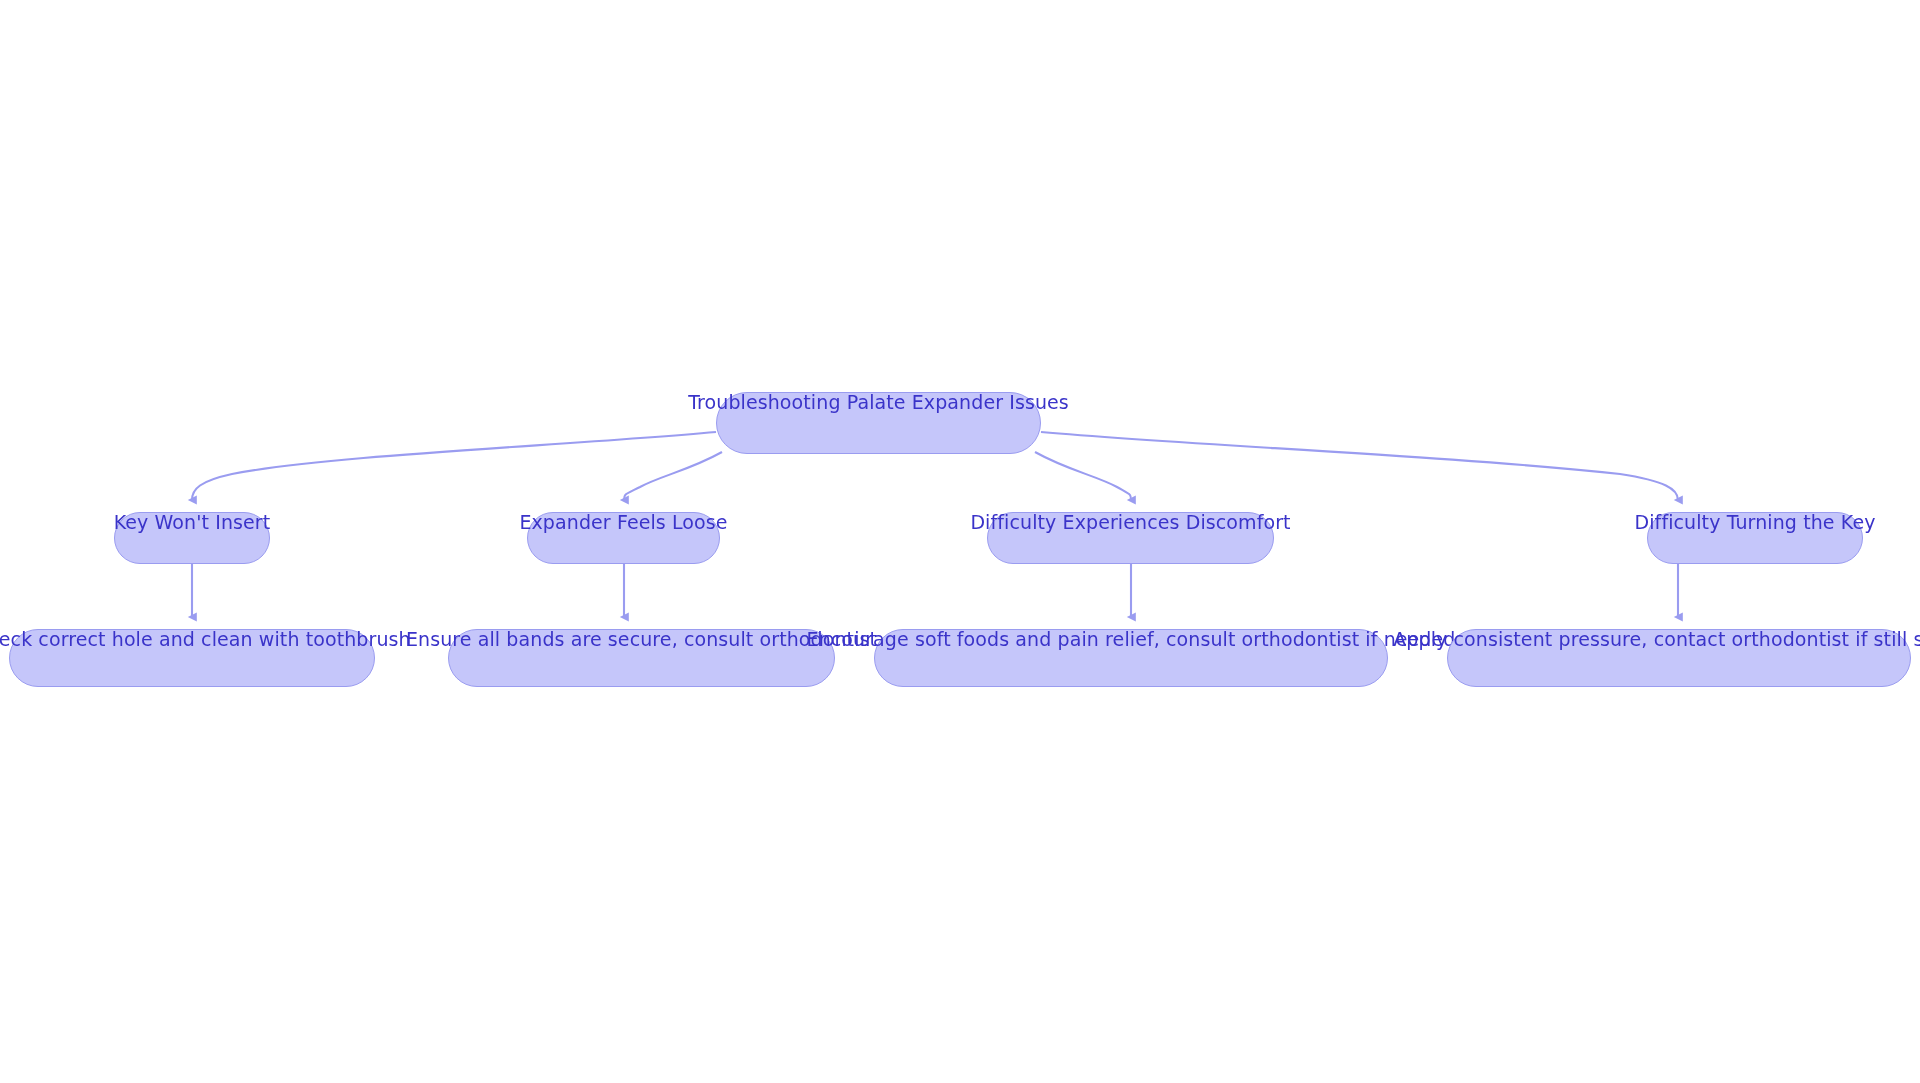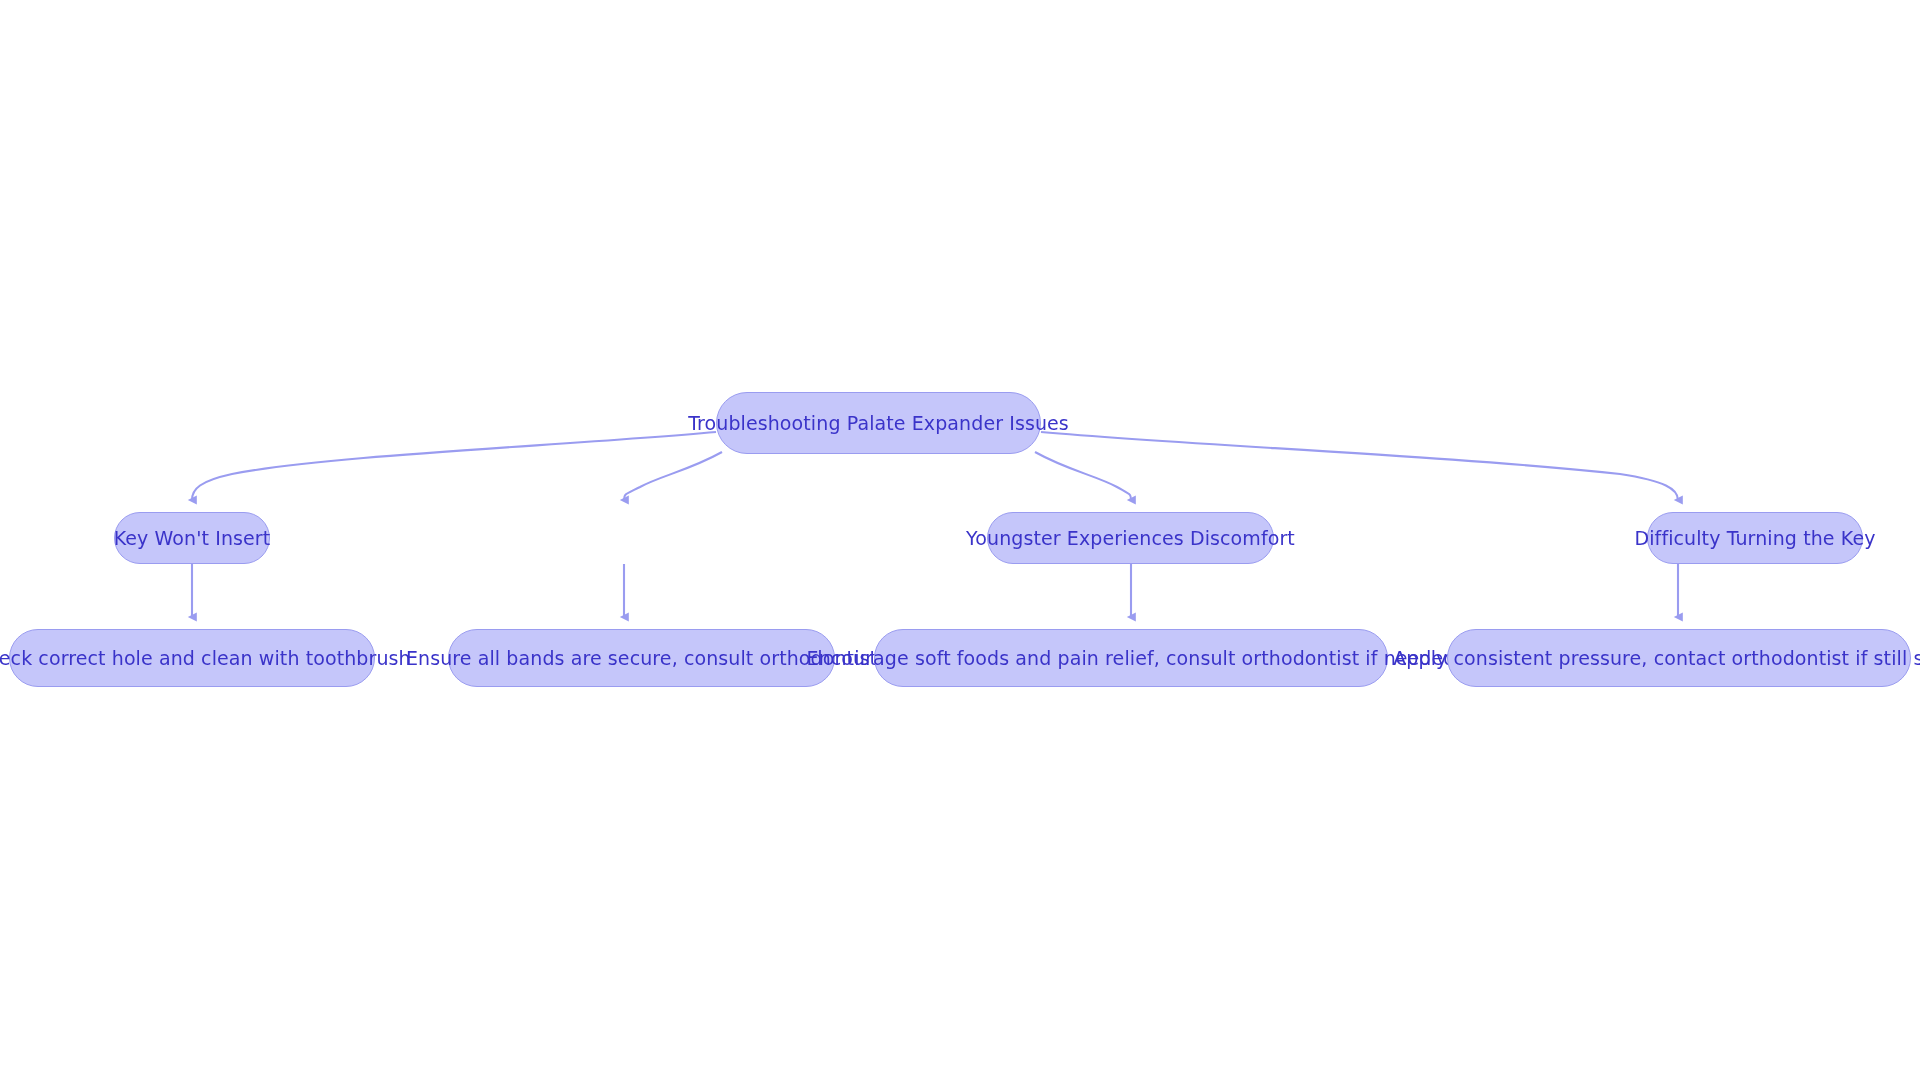--- a/index.html
+++ b/index.html
@@ -32,21 +32,20 @@
     height: 1083px;
     z-index: 1;
     pointer-events: none;
   }
 
   .node {
     position: absolute;
     z-index: 2;
     box-sizing: border-box;
     display: flex;
-    align-items: center;
     justify-content: center;
     background: #c5c6fa;
     border: 1.5px solid #9a9cf0;
     border-radius: 999px;
     color: #3a33c9;
     font-size: 19px;
     line-height: 1;
     letter-spacing: 0.1px;
     white-space: nowrap;
   }
@@ -107,22 +106,25 @@
     </g>
   </svg>
 
   <div class="node root">
     <span class="node-label">Troubleshooting Palate Expander Issues</span>
   </div>
 
   <div class="node lvl2 n0">
     <span class="node-label">Key Won't Insert</span>
   </div>
+  <div class="node lvl2 n1">
+    <span class="node-label">Expander Feels Loose</span>
+  </div>
   <div class="node lvl2 n2">
-    <span class="node-label">Youngster Experiences Discomfort</span>
+    <span class="node-label">Difficulty Experiences Discomfort</span>
   </div>
   <div class="node lvl2 n3">
     <span class="node-label">Difficulty Turning the Key</span>
   </div>
 
   <div class="node lvl3 n0">
     <span class="node-label">Check correct hole and clean with toothbrush</span>
   </div>
   <div class="node lvl3 n1">
     <span class="node-label">Ensure all bands are secure, consult orthodontist</span>

